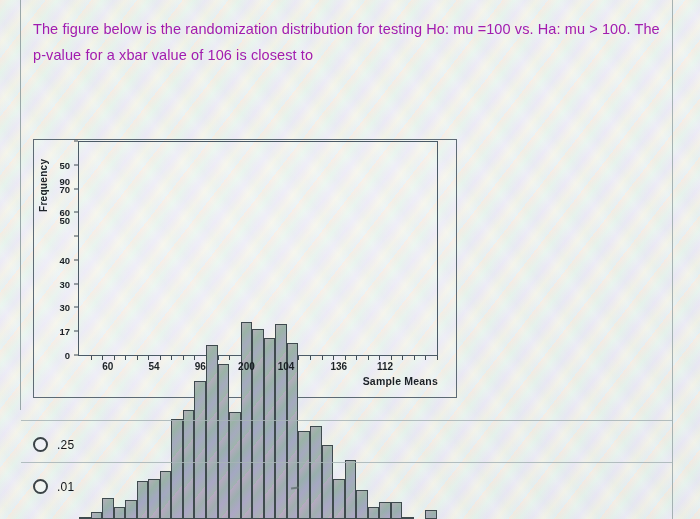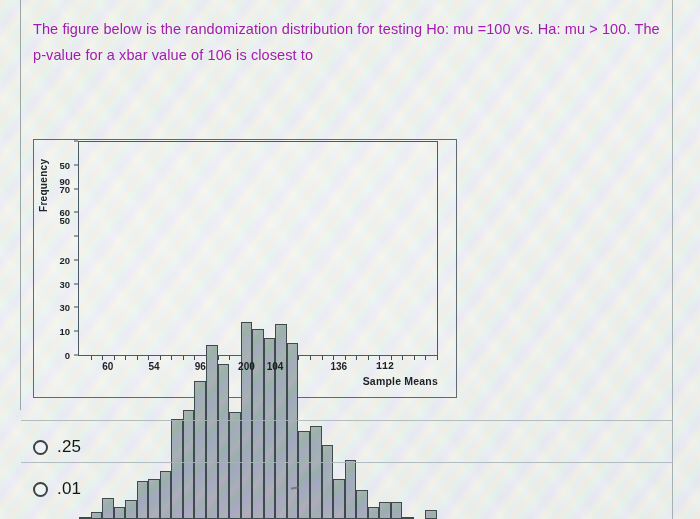--- a/index.html
+++ b/index.html
@@ -164,21 +164,21 @@
     gap: 9px;
   }
   .radio {
     width: 15px; height: 15px;
     border: 2px solid #3b4347;
     border-radius: 50%;
     box-sizing: border-box;
     background: rgba(255,255,255,0.35);
   }
   .option-label {
-    font-size: 17px;
+    font-size: 12px;
     color: #14171a;
     letter-spacing: .2px;
   }
   #smudge {
     position: absolute;
     left: 291px; top: 487px;
     width: 8px; height: 2px;
     background: #5f6b6d;
     opacity: .75;
     transform: rotate(-8deg);
@@ -194,27 +194,27 @@
 
 <div id="question">The figure below is the randomization distribution for testing Ho: mu =100 vs. Ha: mu &gt; 100. The p-value for a xbar value of 106 is closest to</div>
 
 <div id="chart-frame"></div>
 
 <div id="ylabel">Frequency</div>
 
 <div id="y-axis-ticks">
     <div class="ytick" style="top: 355px; left: 36px;">0</div>
     <div class="ytick-mark" style="top: 355px;"></div>
-    <div class="ytick" style="top: 331.222px; left: 36px;">10</div>
+    <div class="ytick" style="top: 331.222px; left: 36px;">17</div>
     <div class="ytick-mark" style="top: 331.222px;"></div>
     <div class="ytick" style="top: 307.444px; left: 36px;">30</div>
     <div class="ytick-mark" style="top: 307.444px;"></div>
     <div class="ytick" style="top: 283.667px; left: 36px;">30</div>
     <div class="ytick-mark" style="top: 283.667px;"></div>
-    <div class="ytick" style="top: 259.889px; left: 36px;">20</div>
+    <div class="ytick" style="top: 259.889px; left: 36px;">40</div>
     <div class="ytick-mark" style="top: 259.889px;"></div>
     <div class="ytick" style="top: 220px; left: 36px;">50</div>
     <div class="ytick-mark" style="top: 236.111px;"></div>
     <div class="ytick" style="top: 212.333px; left: 36px;">60</div>
     <div class="ytick-mark" style="top: 212.333px;"></div>
     <div class="ytick" style="top: 188.556px; left: 36px;">70</div>
     <div class="ytick-mark" style="top: 188.556px;"></div>
     <div class="ytick" style="top: 164.778px; left: 36px;">50</div>
     <div class="ytick-mark" style="top: 164.778px;"></div>
     <div class="ytick" style="top: 141px; left: 36px; margin-top: 40px;">90</div>
@@ -282,23 +282,23 @@
     <div class="xtick-mark" style="left: 379.258px;"></div>
     <div class="xtick-mark" style="left: 390.806px;"></div>
     <div class="xtick-mark" style="left: 402.355px;"></div>
     <div class="xtick-mark" style="left: 413.903px;"></div>
     <div class="xtick-mark" style="left: 425.452px;"></div>
     <div class="xtick-mark" style="left: 437px;"></div>
     <div class="xtick" style="left: 107.871px;">60</div>
     <div class="xtick" style="left: 154.065px;">54</div>
     <div class="xtick" style="left: 200.258px;">96</div>
     <div class="xtick" style="left: 246.452px;">200</div>
-    <div class="xtick" style="left: 275px;">104</div>
+    <div class="xtick" style="left: 286px;">104</div>
     <div class="xtick" style="left: 338.839px;">136</div>
-    <div class="xtick" style="left: 385.032px; font-family: Liberation Mono, monospace;">112</div>
+    <div class="xtick" style="left: 385.032px;">112</div>
   </div>
 
 <div id="xlabel">Sample Means</div>
 
 <div class="divider" style="top:420px;"></div>
 <div class="divider" style="top:462px;"></div>
 
 <div class="option-row" style="top:437px;">
   <span class="radio"></span>
   <span class="option-label">.25</span>

